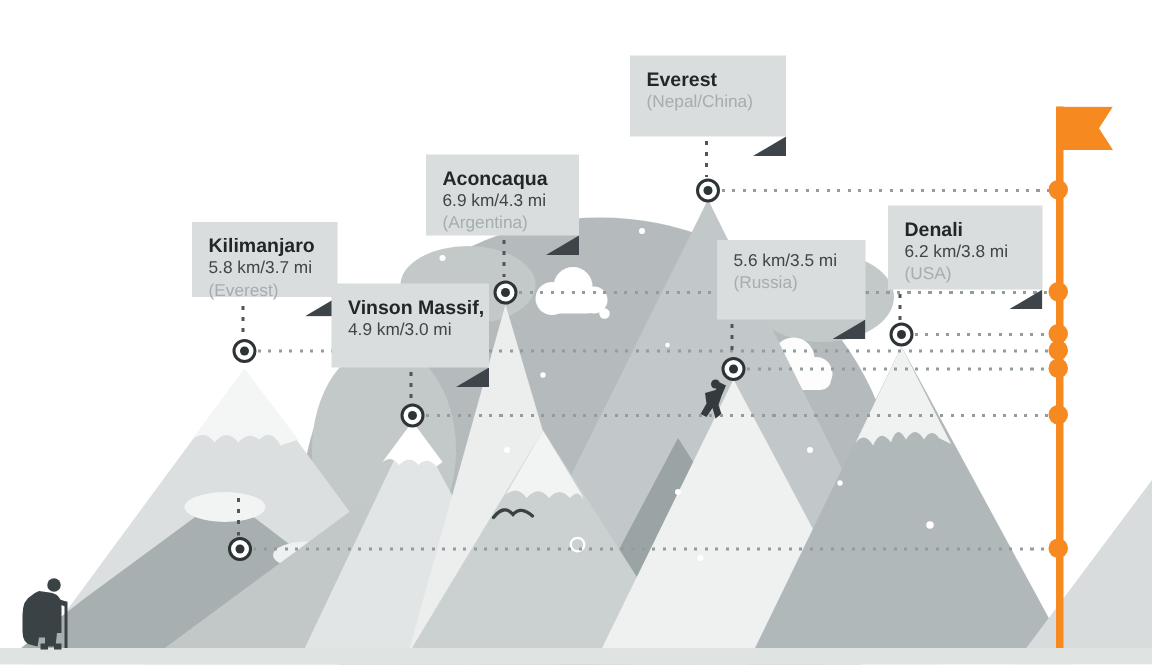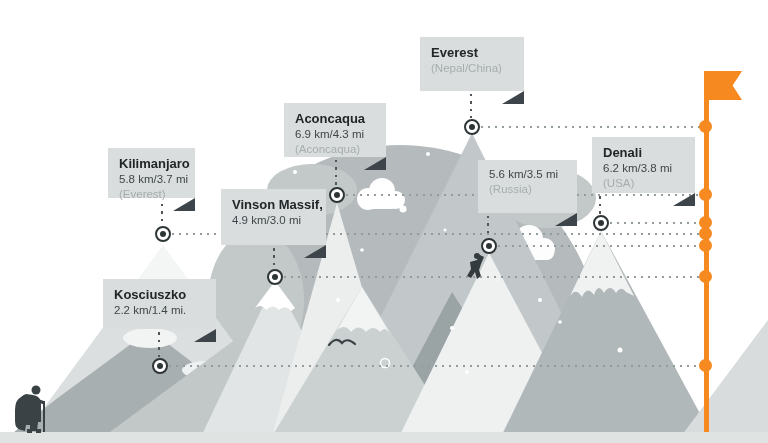--- a/index.html
+++ b/index.html
@@ -132,40 +132,35 @@
   <div class="vline" style="left:599px;top:196px;height:18px"></div>
 
   <div class="marker" style="left:155px;top:226px"></div>
   <div class="marker" style="left:152px;top:358px"></div>
   <div class="marker" style="left:267px;top:269px"></div>
   <div class="marker" style="left:329px;top:187px"></div>
   <div class="marker" style="left:464px;top:119px"></div>
   <div class="marker" style="left:481px;top:238px"></div>
   <div class="marker" style="left:593px;top:215px"></div>
 
-  <div class="label" style="left:108px;top:148px;width:87px;height:50px">
+  <div class="label" style="left:128px;top:148px;width:97px;height:50px">
     <div class="l-name">Kilimanjaro</div>
     <div class="l-height">5.8 km/3.7 mi</div>
     <div class="l-region">(Everest)</div>
-    <div class="wedge"></div>
-  </div>
-  <div class="label" style="left:103px;top:279px;width:113px;height:50px">
-    <div class="l-name">Kosciuszko</div>
-    <div class="l-height">2.2 km/1.4 mi.</div>
     <div class="wedge"></div>
   </div>
   <div class="label" style="left:221px;top:189px;width:105px;height:56px">
     <div class="l-name">Vinson Massif,</div>
     <div class="l-height">4.9 km/3.0 mi</div>
     <div class="wedge"></div>
   </div>
   <div class="label" style="left:284px;top:103px;width:102px;height:54px">
     <div class="l-name">Aconcaqua</div>
     <div class="l-height">6.9 km/4.3 mi</div>
-    <div class="l-region">(Aconcaqua)</div>
+    <div class="l-region">(Argentina)</div>
     <div class="wedge"></div>
   </div>
   <div class="label" style="left:420px;top:37px;width:104px;height:54px">
     <div class="l-name">Everest</div>
     <div class="l-region">(Nepal/China)</div>
     <div class="wedge"></div>
   </div>
   <div class="label" style="left:478px;top:160px;width:99px;height:53px">
     <div class="l-height">5.6 km/3.5 mi</div>
     <div class="l-region">(Russia)</div>

